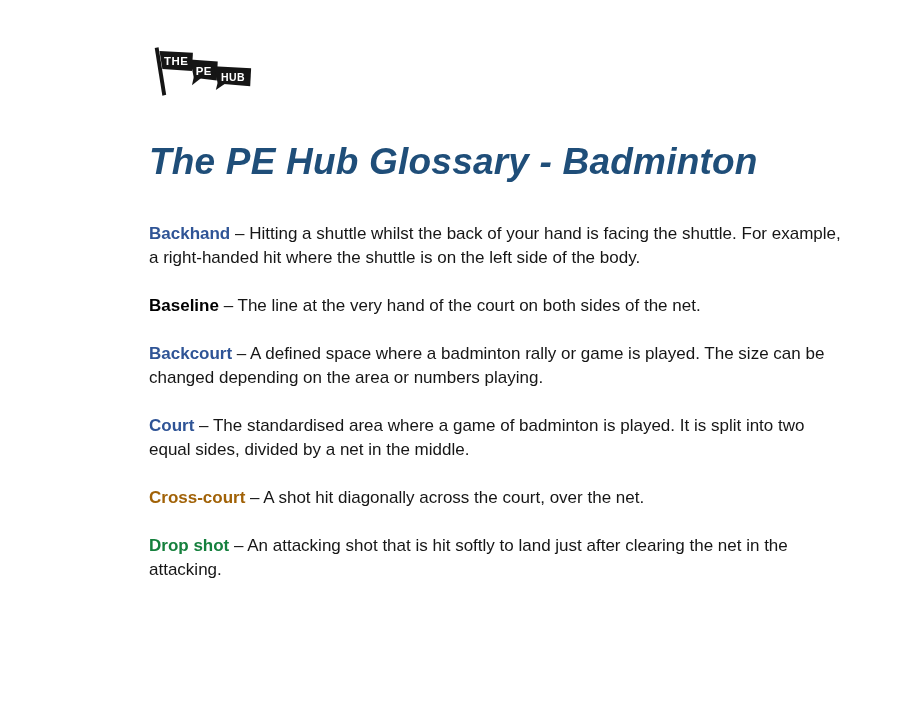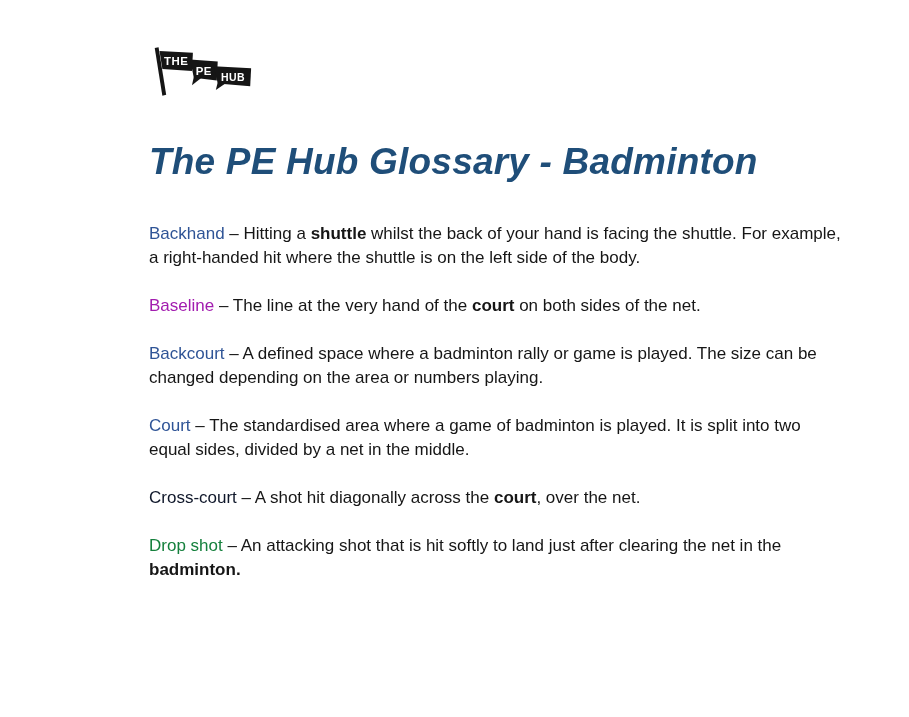--- a/index.html
+++ b/index.html
@@ -29,22 +29,22 @@
     color: #1f4e79;
   }
   .glossary {
     margin-top: 38px;
     width: 692px;
     font-size: 17px;
     line-height: 24px;
     color: #161616;
   }
   .entry { margin: 0 0 24px 0; }
-  .term { font-weight: 400; color: #2f5496; }
-  .bold { font-weight: 700; }
+  .term { font-weight: 700; color: #2f5496; }
+  .bold { font-weight: 400; }
 </style>
 </head>
 <body>
 
 <div class="page">
 
   <svg class="logo" viewBox="0 0 110 52" xmlns="http://www.w3.org/2000/svg" aria-hidden="true">
 
     <polygon points="6,2 10,1 18,51 14,52" fill="#151515"></polygon>
 
@@ -57,20 +57,20 @@
     <polygon points="72,38 80,39 70,46" fill="#151515"></polygon>
     <text x="28.5" y="19.5" font-size="12" fill="#ffffff" text-anchor="middle">THE</text>
     <text x="57.5" y="30" font-size="12" fill="#ffffff" text-anchor="middle">PE</text>
     <text x="88" y="36" font-size="11" fill="#ffffff" text-anchor="middle">HUB</text>
   </svg>
 
   <h1 class="title" style="color: rgb(31, 78, 121); font-style: italic;">The PE Hub Glossary - Badminton</h1>
 
   <div class="glossary">
       <p class="entry"><span class="term" style="color: rgb(47, 84, 150);">Backhand</span><span> – Hitting a </span><span class="bold">shuttle</span><span> whilst the back of your hand is facing the shuttle. For example, a right-handed hit where the shuttle is on the left side of the body.</span></p>
-      <p class="entry"><span class="term" style="color: #a21caf;">Baseline</span><span> – The line at the very hand of the </span><span class="bold">court</span><span> on both sides of the net.</span></p>
+      <p class="entry"><span class="term" style="color: #000000;">Baseline</span><span> – The line at the very hand of the </span><span class="bold">court</span><span> on both sides of the net.</span></p>
       <p class="entry"><span class="term" style="color: rgb(47, 84, 150);">Backcourt</span><span> – A defined space where a badminton rally or game is played. The size can be changed depending on the area or numbers playing.</span></p>
       <p class="entry"><span class="term" style="color: rgb(47, 84, 150);">Court</span><span> – The standardised area where a game of badminton is played. It is split into two equal sides, divided by a net in the middle.</span></p>
-      <p class="entry"><span class="term" style="color: #0f172a;">Cross-court</span><span> – A shot hit diagonally across the </span><span class="bold">court</span><span>, over the net.</span></p>
-      <p class="entry"><span class="term" style="color: #15803d;">Drop shot</span><span> – An attacking shot that is hit softly to land just after clearing the net in the </span><span class="bold">badminton.</span></p>
+      <p class="entry"><span class="term" style="color: #a16207;">Cross-court</span><span> – A shot hit diagonally across the </span><span class="bold">court</span><span>, over the net.</span></p>
+      <p class="entry"><span class="term" style="color: #15803d;">Drop shot</span><span> – An attacking shot that is hit softly to land just after clearing the net in the </span><span class="bold">attacking.</span></p>
     </div>
 
 </div>
 
 </body></html>

